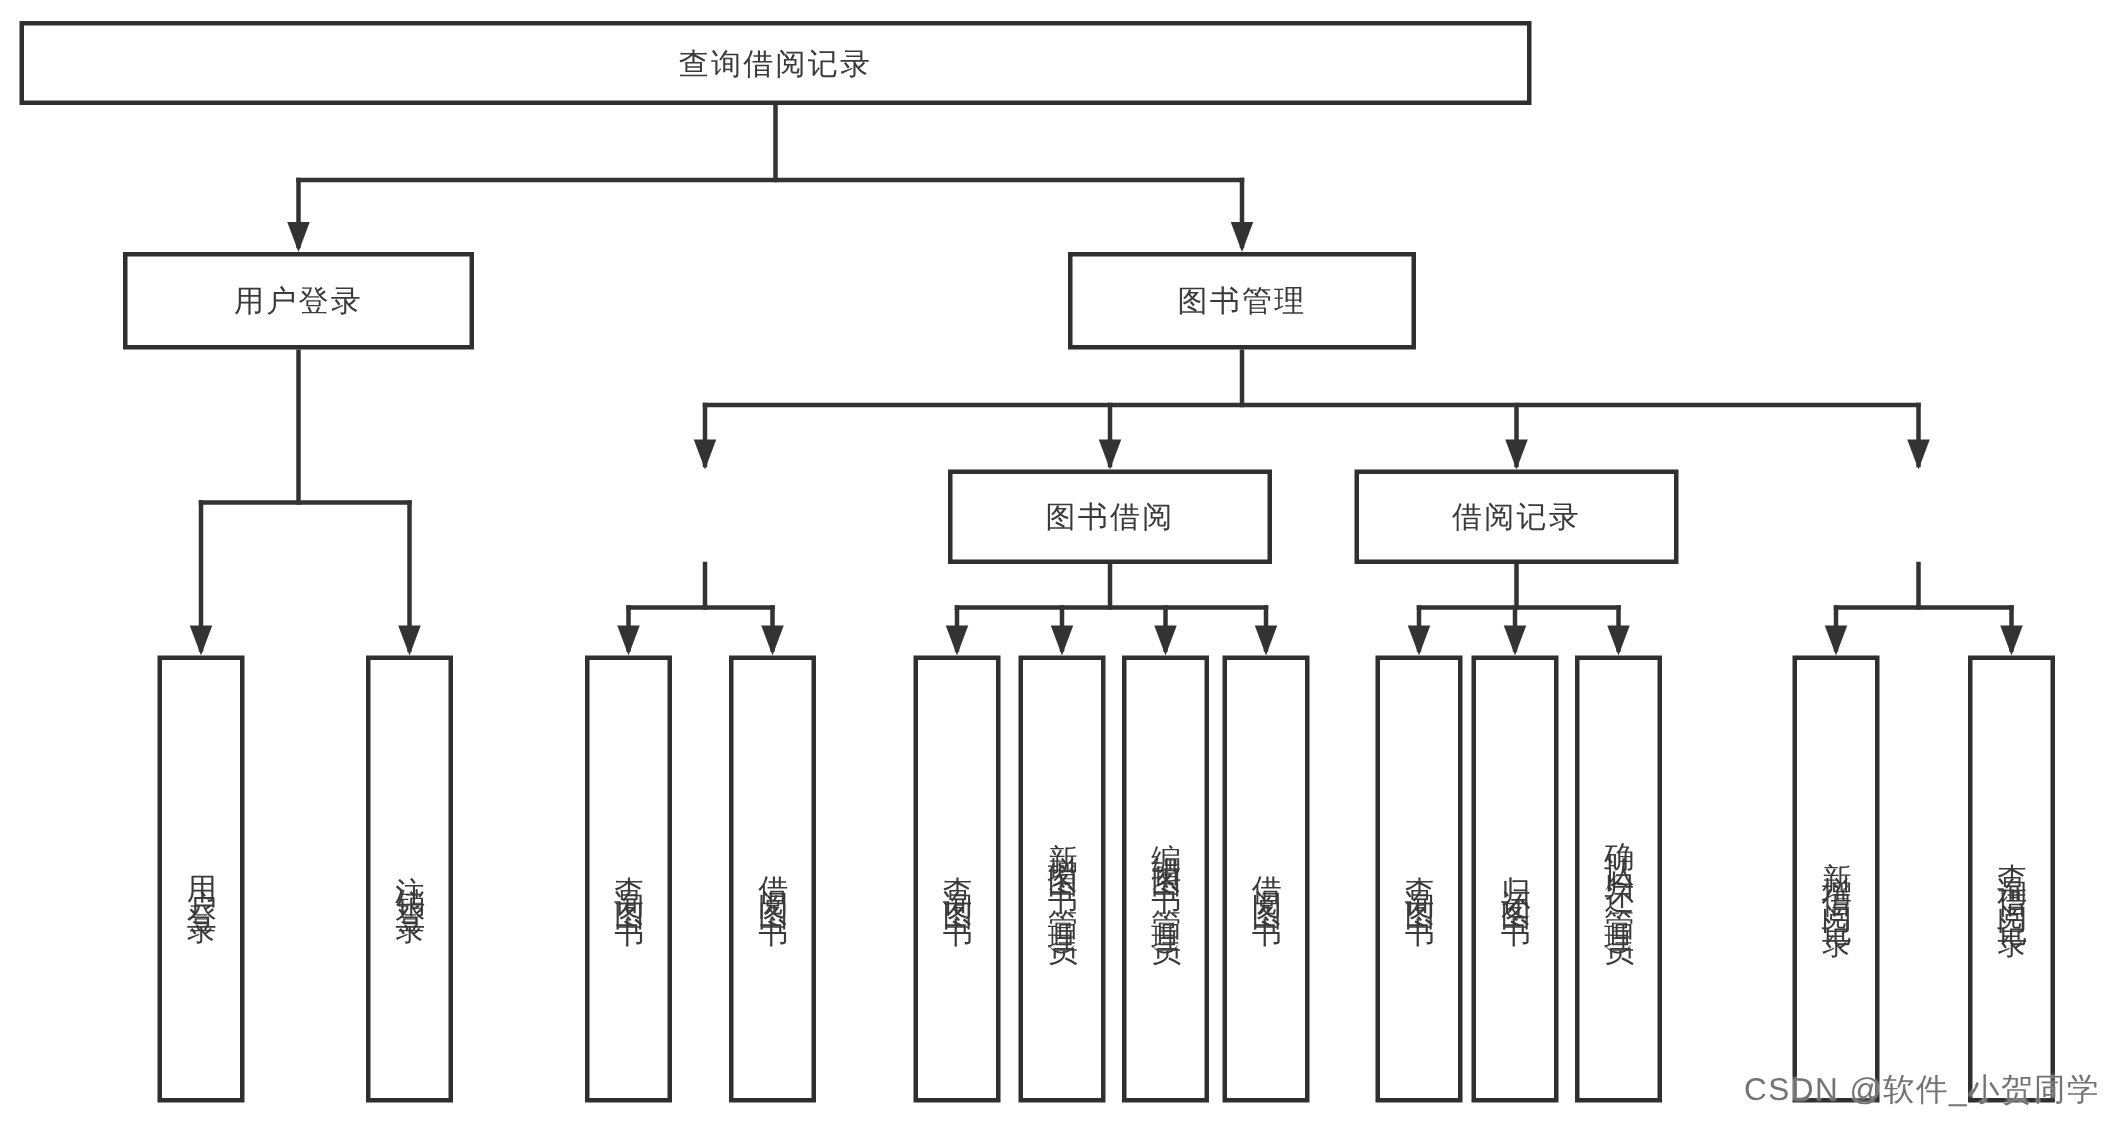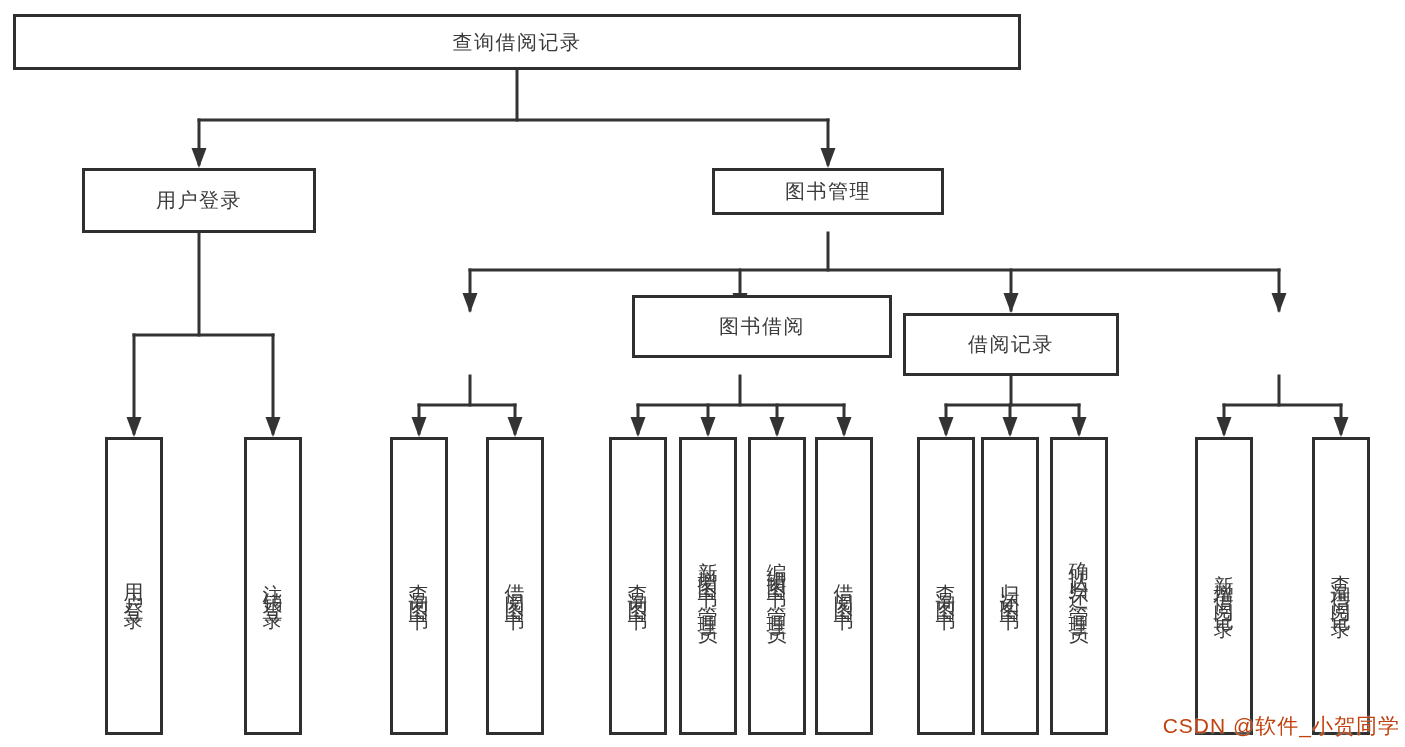--- a/index.html
+++ b/index.html
@@ -34,21 +34,21 @@
     letter-spacing: 9px;
     white-space: nowrap;
     color: #3a3a3a;
   }
   .watermark {
     position: absolute;
     right: 5px;
     top: 712px;
     font-size: 21px;
     letter-spacing: 1px;
-    color: #c2410c;
+    color: #737373;
     text-shadow: 0 0 2px #ffffff;
     z-index: 6;
   }
 </style>
 </head>
 <body>
 
 <div class="canvas">
 
   <svg class="connectors" width="1405" height="747" viewBox="0 0 1405 747">
@@ -123,23 +123,23 @@
       <line x1="1224" y1="405" x2="1224" y2="433"></line>
       <polygon points="1224,437 1216.5,417 1231.5,417"></polygon>
       <line x1="1341" y1="405" x2="1341" y2="433"></line>
       <polygon points="1341,437 1333.5,417 1348.5,417"></polygon>
     </g>
   </svg>
 
   <div class="node hbox" style="left:13px; top:14px; width:1008px; height:56px;">查询借阅记录</div>
 
   <div class="node hbox" style="left:82px; top:168px; width:234px; height:65px;">用户登录</div>
-  <div class="node hbox" style="left:712px; top:168px; width:232px; height:47px;">图书管理</div>
+  <div class="node hbox" style="left:712px; top:168px; width:232px; height:65px;">图书管理</div>
 
-  <div class="node hbox" style="left:632px; top:295px; width:260px; height:63px;">图书借阅</div>
+  <div class="node hbox" style="left:632px; top:313px; width:216px; height:63px;">图书借阅</div>
   <div class="node hbox" style="left:903px; top:313px; width:216px; height:63px;">借阅记录</div>
 
   <div class="node vbox" style="left:105px;">
     <span class="vtext">用户登录</span>
   </div>
   <div class="node vbox" style="left:244px;">
     <span class="vtext">注销登录</span>
   </div>
 
   <div class="node vbox" style="left:390px;">

